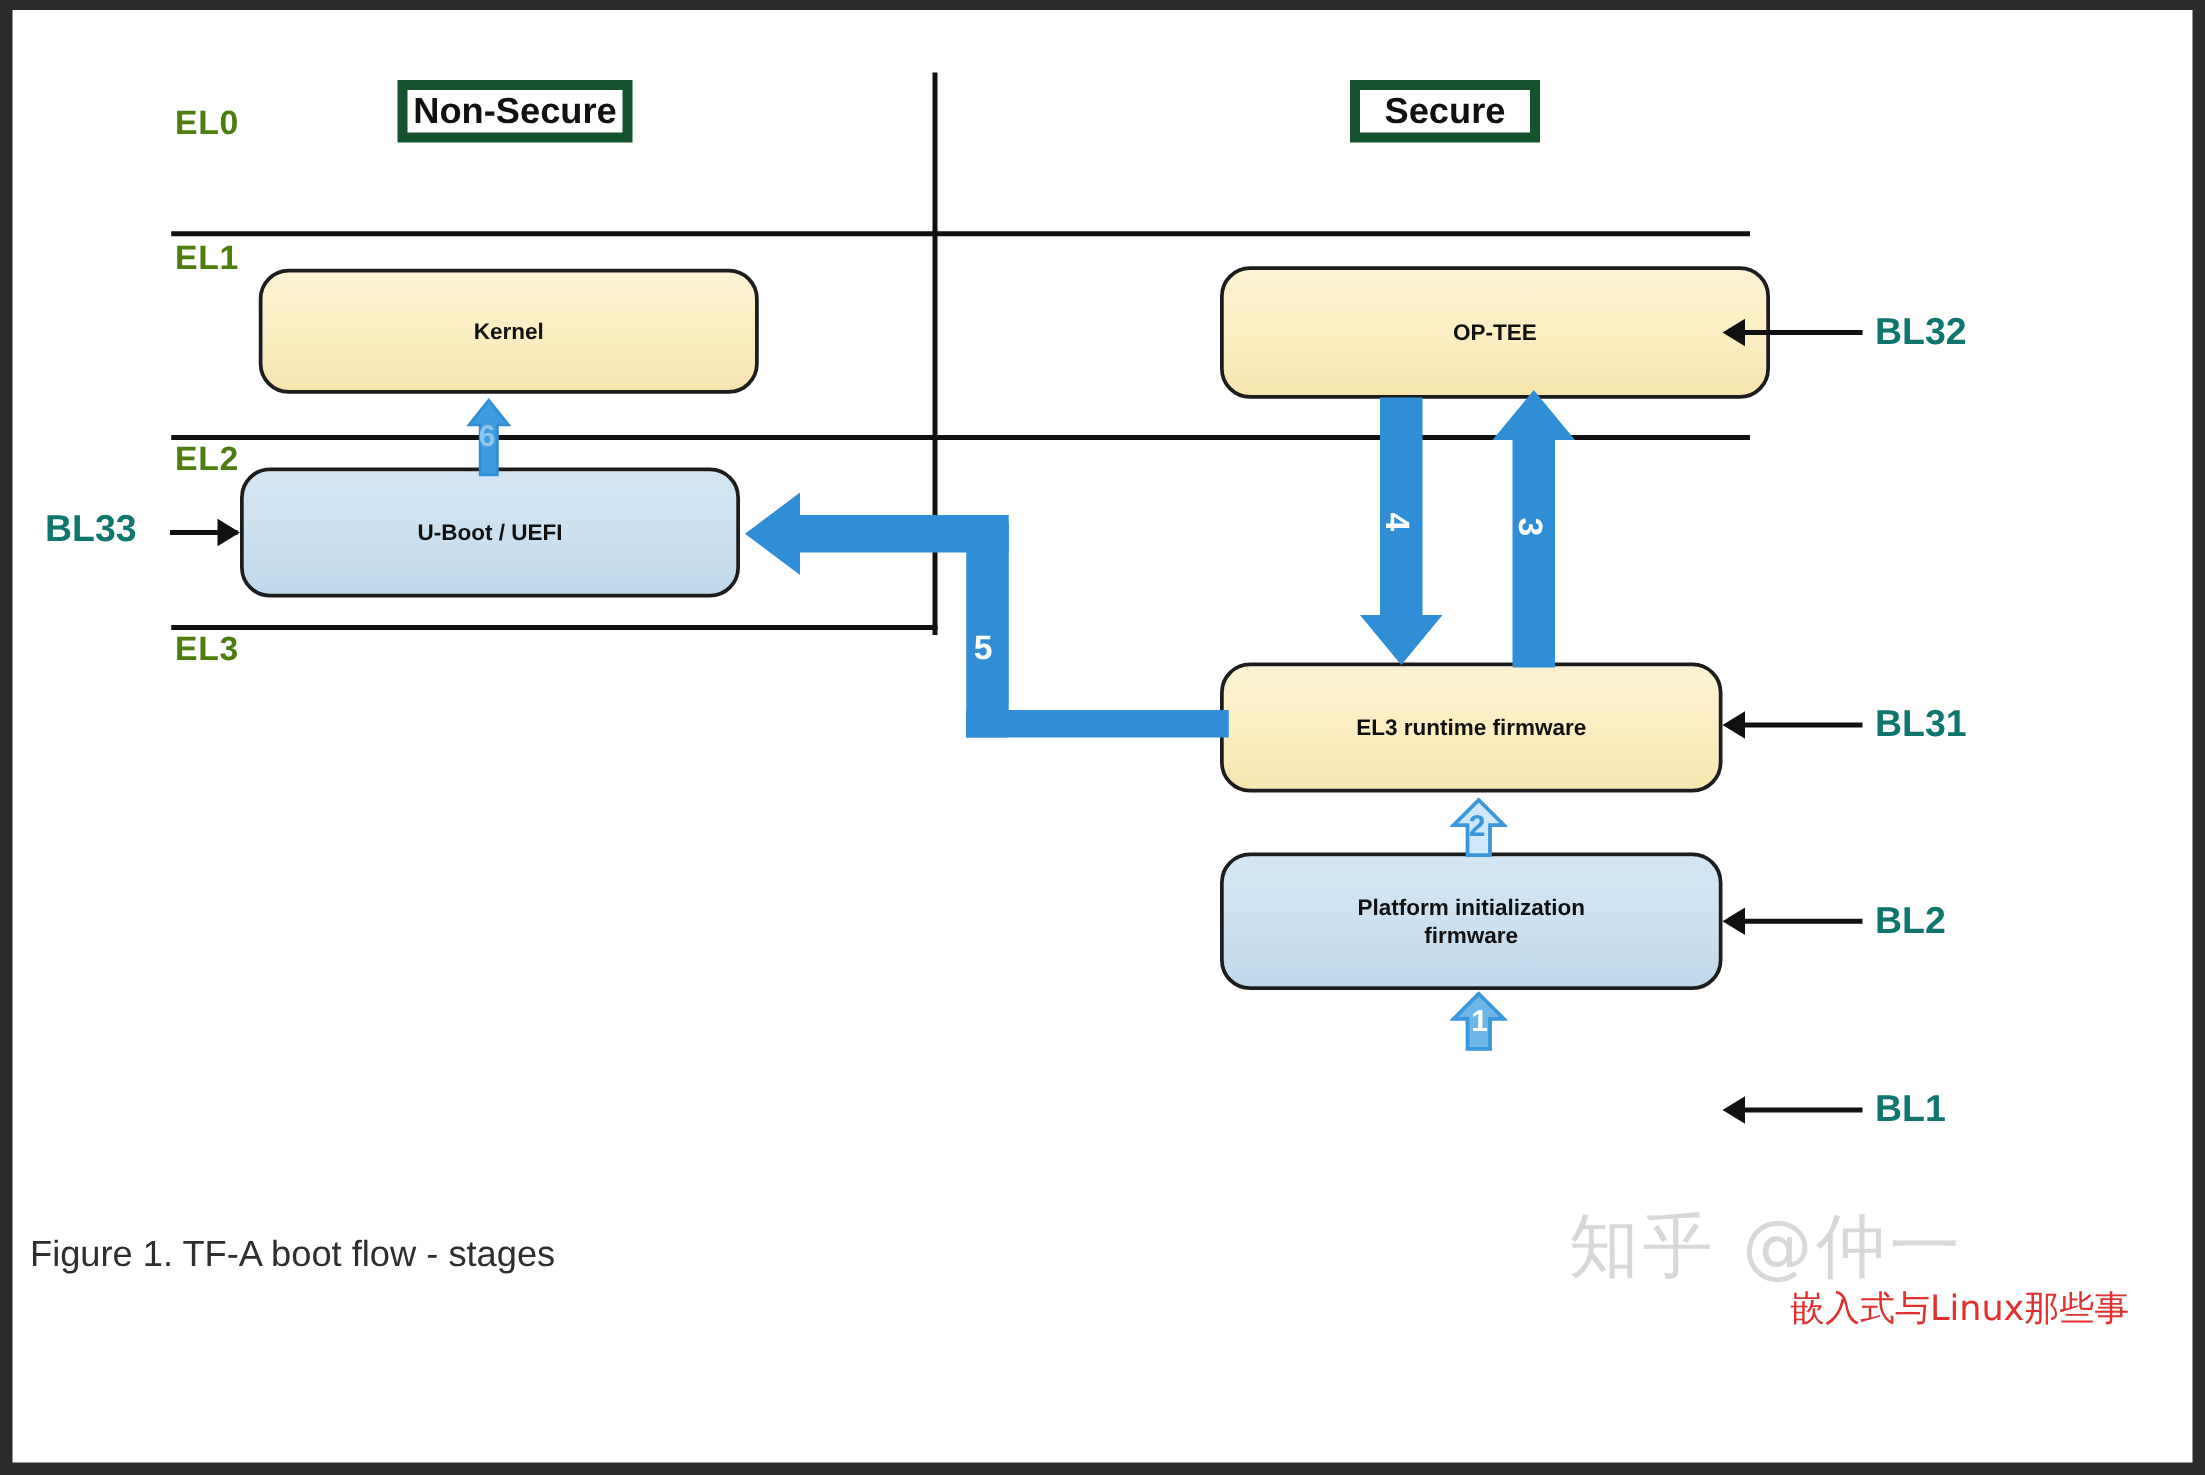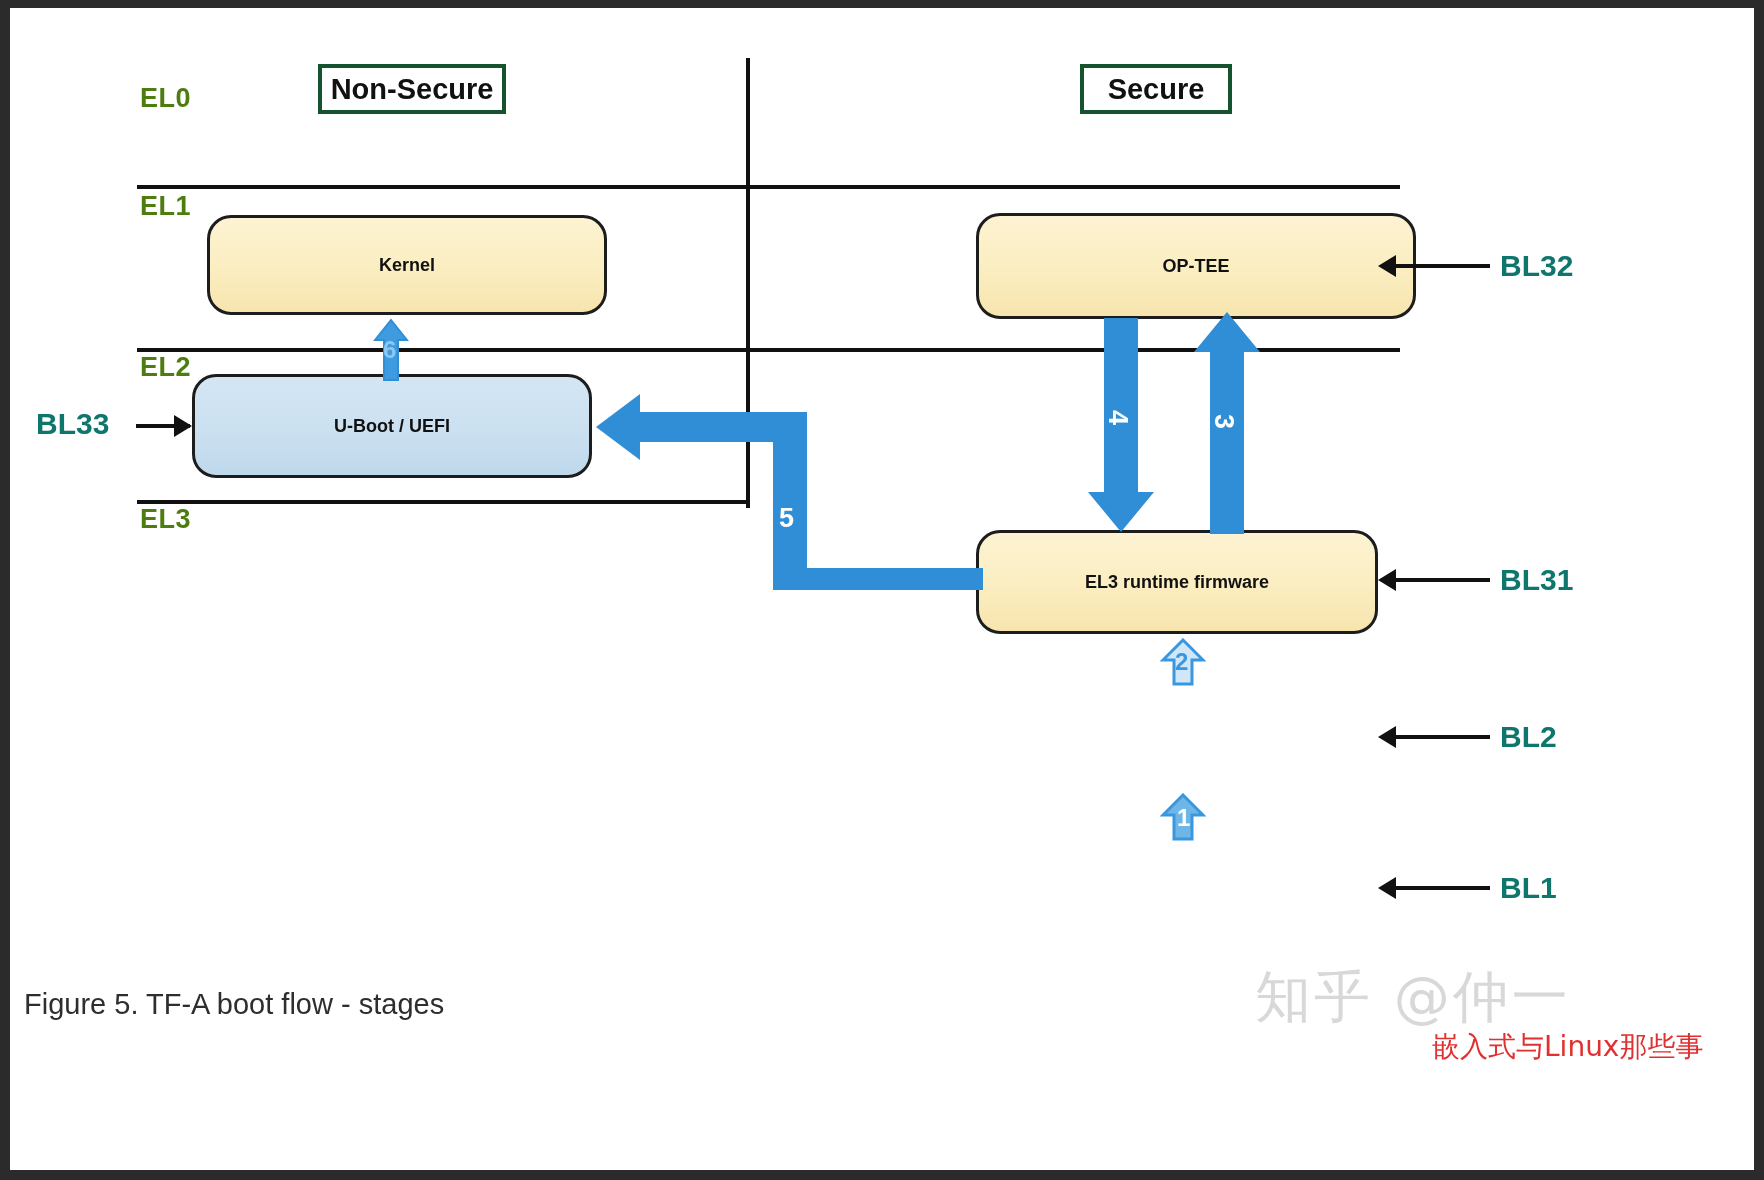--- a/index.html
+++ b/index.html
@@ -59,21 +59,21 @@
     font-size: 27px;
     font-weight: bold;
     color: #4d7c0f;
     letter-spacing: 0.5px;
     white-space: nowrap;
   }
 
   
   .world-badge {
     position: absolute;
-    border: 4px solid #14532d;
+    border: 8px solid #14532d;
     background: #ffffff;
     color: #111111;
     font-size: 29px;
     font-weight: bold;
     display: flex;
     align-items: center;
     justify-content: center;
     padding: 4px 16px;
     box-sizing: border-box;
     white-space: nowrap;
@@ -239,20 +239,24 @@
   <div class="world-badge" style="left:1080px; top:64px; width:152px; height:50px;">Secure</div>
 
   <div class="box yellow" style="left:207px; top:215px; width:400px; height:100px;">Kernel</div>
 
   <div class="box yellow" style="left:976px; top:213px; width:440px; height:106px;">OP-TEE</div>
 
   <div class="box blue" style="left:192px; top:374px; width:400px; height:104px;">U-Boot / UEFI</div>
 
   <div class="box yellow" style="left:976px; top:530px; width:402px; height:104px;">EL3 runtime firmware</div>
 
+  <div class="box blue" style="left:976px; top:682px; width:402px; height:110px; flex-direction:column;">
+    <span>Platform initialization</span>
+    <span>firmware</span>
+  </div>
 
 
   <div class="callout-line" style="left:1396px; top:264px; width:94px;"></div>
   <div class="callout-head-left" style="left:1378px; top:255px;"></div>
   <div class="bl-label" style="left:1500px; top:249px;">BL32</div>
 
   <div class="callout-line" style="left:1396px; top:578px; width:94px;"></div>
   <div class="callout-head-left" style="left:1378px; top:569px;"></div>
   <div class="bl-label" style="left:1500px; top:563px;">BL31</div>
 
@@ -298,18 +302,18 @@
   </div>
   <div class="small-num" style="left:1175px; top:648px;">2</div>
 
   <div class="small-arrow" style="left:1160px; top:793px;">
     <svg width="46" height="48" viewBox="0 0 46 48">
       <polygon points="23,2 43,22 32,22 32,46 14,46 14,22 3,22" fill="#6fb6e8" stroke="#3a97dd" stroke-width="3"></polygon>
     </svg>
   </div>
   <div class="small-num" style="left:1177px; top:804px; color:#ffffff;">1</div>
 
-  <div class="caption" style="left:24px; top:990px; top:988px;">Figure 5.  TF-A boot flow - stages</div>
+  <div class="caption" style="left:24px; top:990px; top:988px;">Figure 1.  TF-A boot flow - stages</div>
 
   <div class="watermark" style="left:1255px; top:960px;">知乎 @仲一</div>
   <div class="watermark-sub" style="left:1432px; top:1028px;">嵌入式与Linux那些事</div>
 
 </div>
 
 </body></html>

